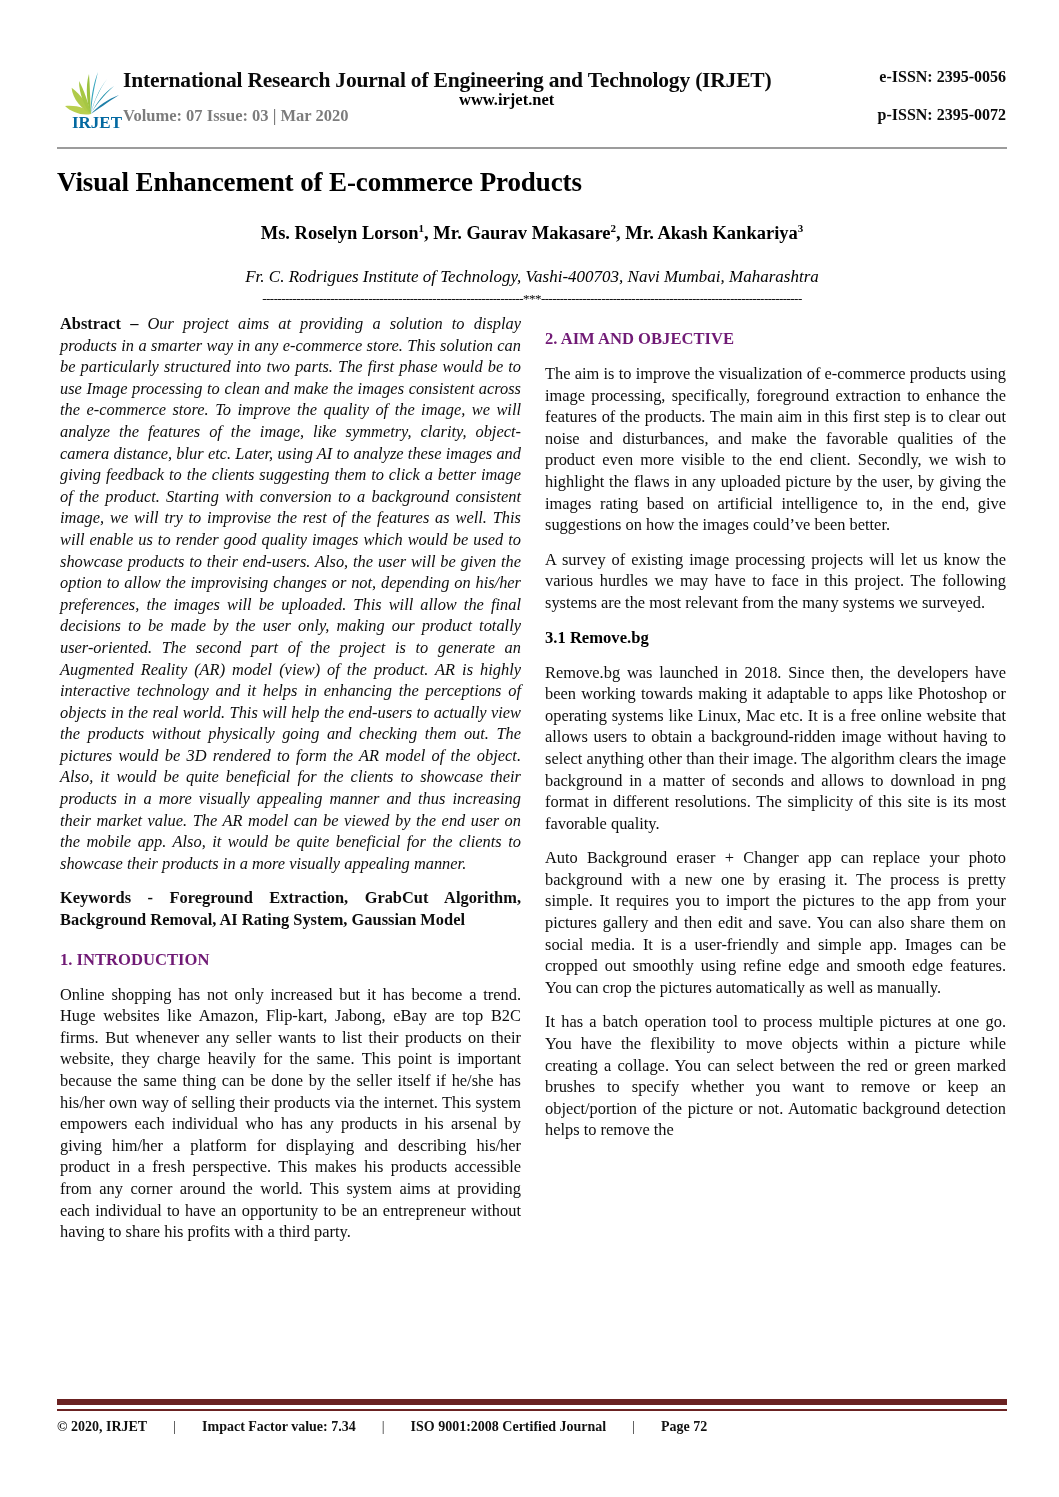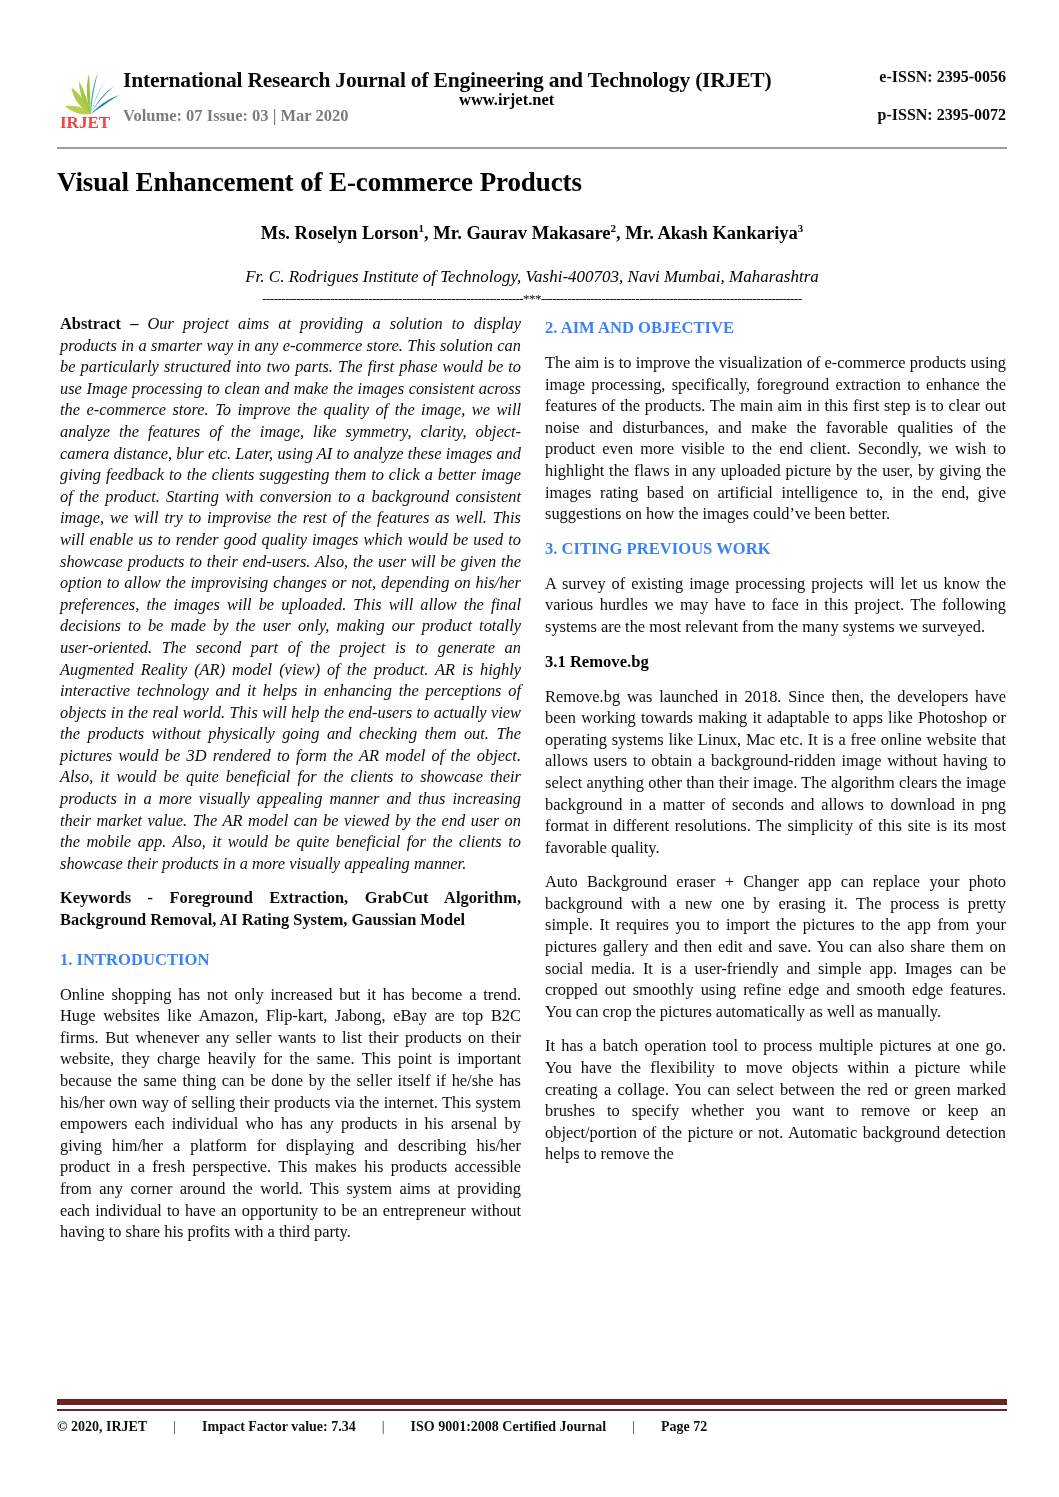--- a/index.html
+++ b/index.html
@@ -46,26 +46,26 @@
     left: 2px;
     top: 0;
     width: 58px;
     height: 52px;
   }
   .logo-word {
     position: absolute;
     left: 0px;
     top: 50px;
     width: 62px;
-    text-align: left;
+    text-align: right;
     font-family: "Liberation Serif", serif;
     font-weight: 700;
     font-size: 17px;
     letter-spacing: 0px;
-    color: #ef4444;
+    color: #0369a1;
     line-height: 18px;
   }
   .head-title {
     position: absolute;
     left: 63px;
     top: 6px;
     font-family: "Liberation Serif", serif;
     font-weight: 700;
     font-size: 21.5px;
     color: #0a0a0a;
@@ -199,26 +199,26 @@
   }
   p.kw {
     margin: 0 0 18px 0;
     font-weight: 700;
     text-align: justify;
     font-size: 16.4px;
     line-height: 21.6px;
     font-family: "Liberation Serif", serif;
   }
   h2.sec {
-    margin: 4px 0 14px 0;
+    margin: 15px 0 14px 0;
     font-family: "Liberation Serif", serif;
     font-weight: 700;
     font-size: 16.6px;
     line-height: 21px;
-    color: #3b82f6;
+    color: #701a75;
   }
   h3.subsec {
     margin: 0 0 14px 0;
     font-family: "Liberation Serif", serif;
     font-weight: 700;
     font-size: 16.6px;
     line-height: 21px;
     color: #000;
   }
   .sp-top { margin-top: 16px; }
@@ -304,21 +304,20 @@
 
     <h2 class="sec">1. INTRODUCTION</h2>
 
     <p class="body">Online shopping has not only increased but it has become a trend. Huge websites like Amazon, Flip-kart, Jabong, eBay are top B2C firms. But whenever any seller wants to list their products on their website, they charge heavily for the same. This point is important because the same thing can be done by the seller itself if he/she has his/her own way of selling their products via the internet. This system empowers each individual who has any products in his arsenal by giving him/her a platform for displaying and describing his/her product in a fresh perspective. This makes his products accessible from any corner around the world. This system aims at providing each individual to have an opportunity to be an entrepreneur without having to share his profits with a third party.</p>
   </div>
 
   <div class="col col-right">
     <h2 class="sec">2. AIM AND OBJECTIVE</h2>
     <p class="body">The aim is to improve the visualization of e-commerce products using image processing, specifically, foreground extraction to enhance the features of the products. The main aim in this first step is to clear out noise and disturbances, and make the favorable qualities of the product even more visible to the end client. Secondly, we wish to highlight the flaws in any uploaded picture by the user, by giving the images rating based on artificial intelligence to, in the end, give suggestions on how the images could’ve been better.</p>
 
-    <h2 class="sec sp-top">3. CITING PREVIOUS WORK</h2>
     <p class="body"> A survey of existing image processing projects will let us know the various hurdles we may have to face in this project. The following systems are the most relevant from the many systems we surveyed.</p>
 
     <h3 class="subsec sp-top">3.1 Remove.bg</h3>
     <p class="body">Remove.bg was launched in 2018. Since then, the developers have been working towards making it adaptable to apps like Photoshop or operating systems like Linux, Mac etc. It is a free online website that allows users to obtain a background-ridden image without having to select anything other than their image. The algorithm clears the image background in a matter of seconds and allows to download in png format in different resolutions. The simplicity of this site is its most favorable quality.</p>
 
     <p class="body">Auto Background eraser + Changer app can replace your photo background with a new one by erasing it. The process is pretty simple. It requires you to import the pictures to the app from your pictures gallery and then edit and save. You can also share them on social media. It is a user-friendly and simple app. Images can be cropped out smoothly using refine edge and smooth edge features. You can crop the pictures automatically as well as manually.</p>
 
     <p class="body">It has a batch operation tool to process multiple pictures at one go. You have the flexibility to move objects within a picture while creating a collage. You can select between the red or green marked brushes to specify whether you want to remove or keep an object/portion of the picture or not. Automatic background detection helps to remove the</p>
   </div>
 

